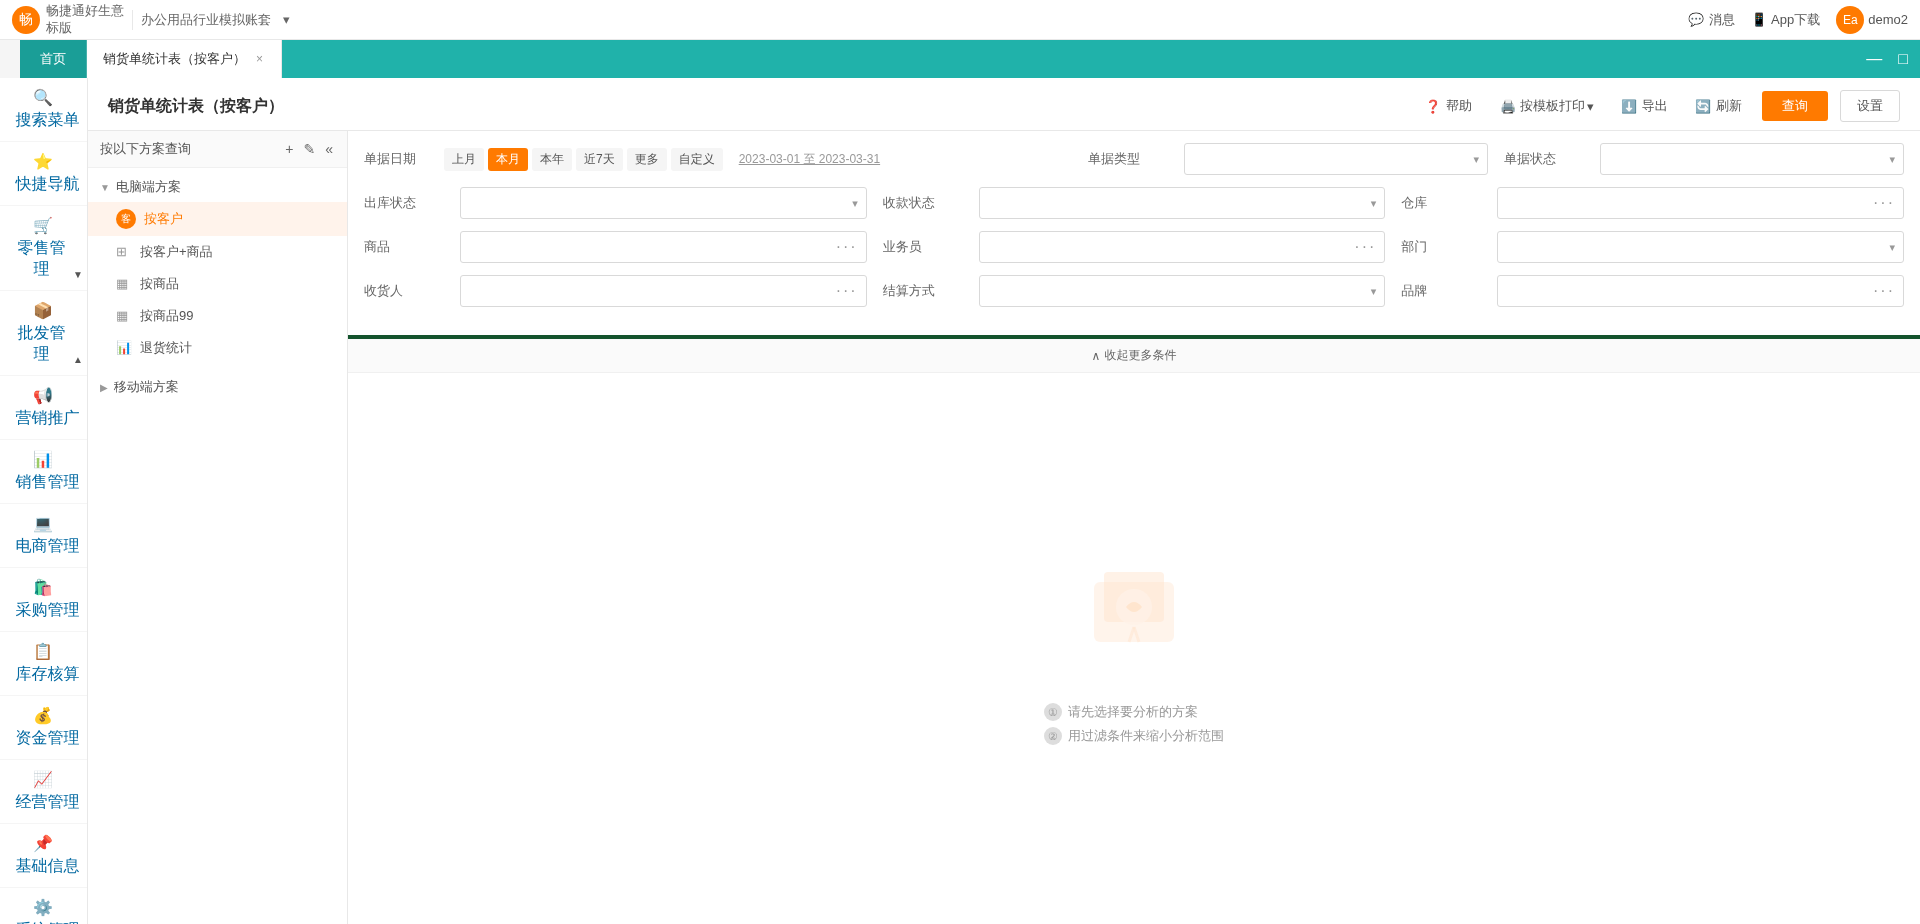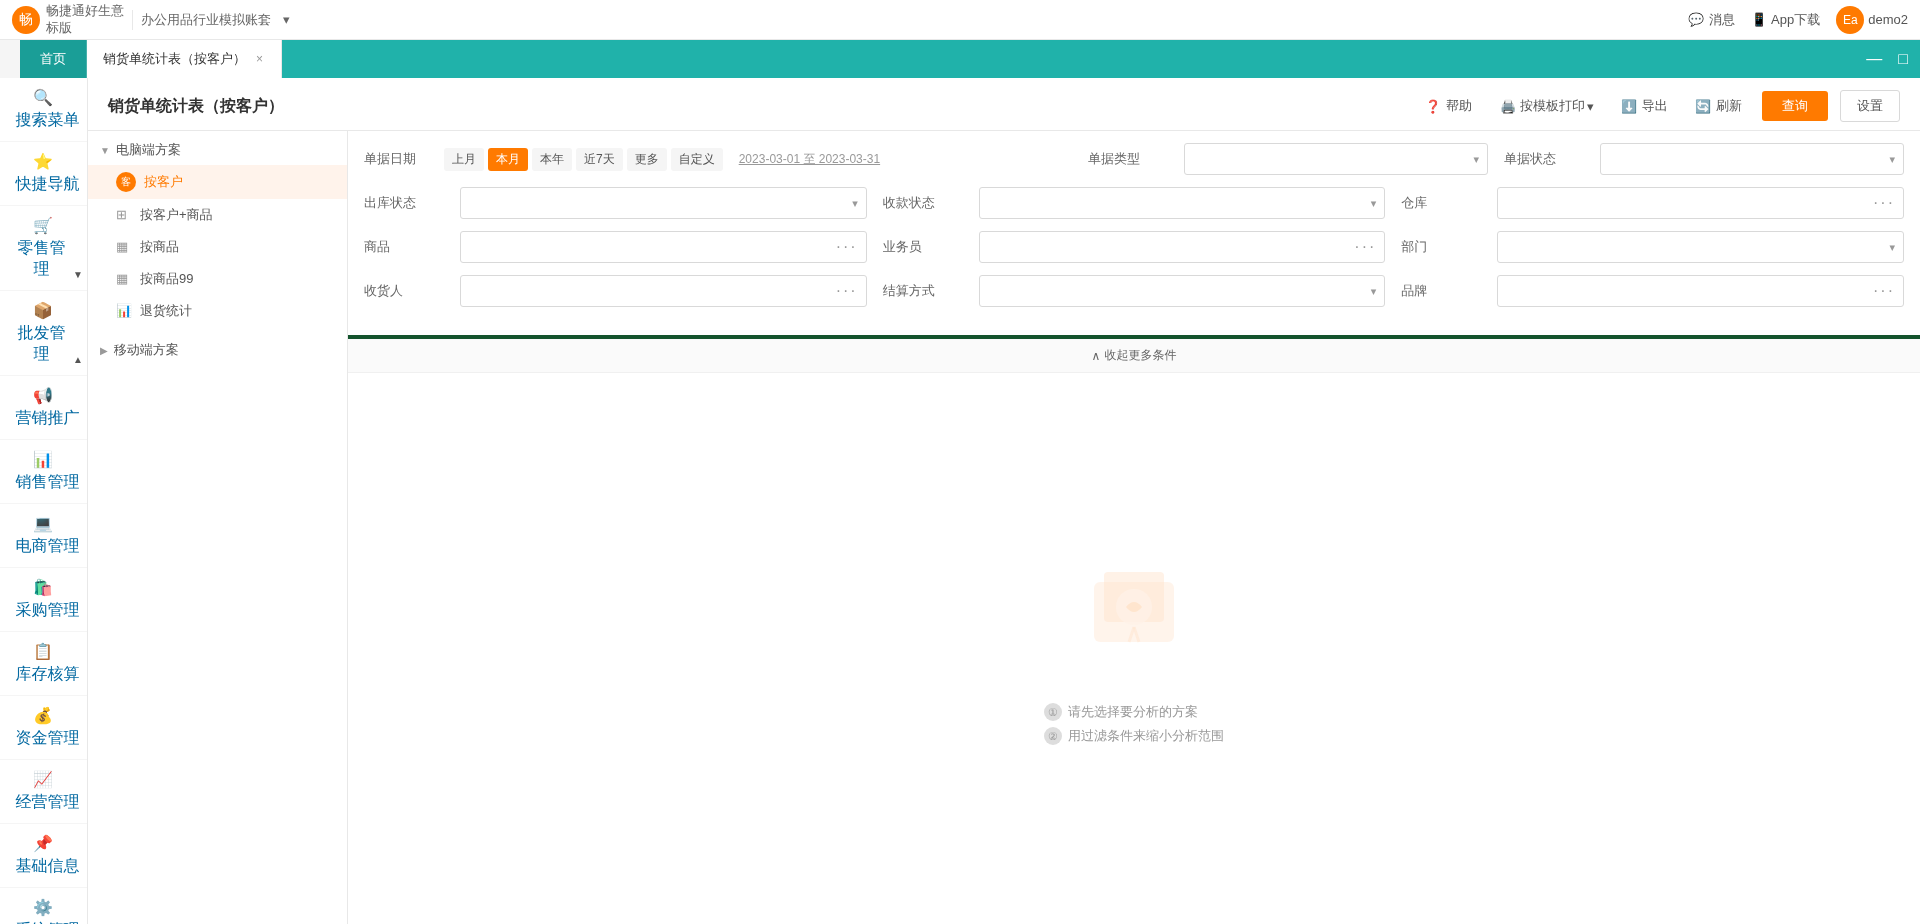--- a/index.html
+++ b/index.html
@@ -596,20 +596,28 @@
           <span>刷新</span>
         </div>
         <button class="btn-query">查询</button>
         <button class="btn-settings">设置</button>
       </div>
     </div>
 
     <div class="two-panel">
 
       <div class="scheme-panel">
+        <div class="scheme-header">
+          <span class="scheme-header-title">按以下方案查询</span>
+          <div class="scheme-header-icons">
+            <span class="scheme-icon-btn">+</span>
+            <span class="scheme-icon-btn">✎</span>
+            <span class="scheme-icon-btn">«</span>
+          </div>
+        </div>
 
         <div class="scheme-group">
           <div class="scheme-group-title">
             <span class="scheme-group-arrow">▼</span>
             <span>电脑端方案</span>
           </div>
 
           <div class="scheme-item active">
             <div class="scheme-item-icon">客</div>
             <span>按客户</span>

